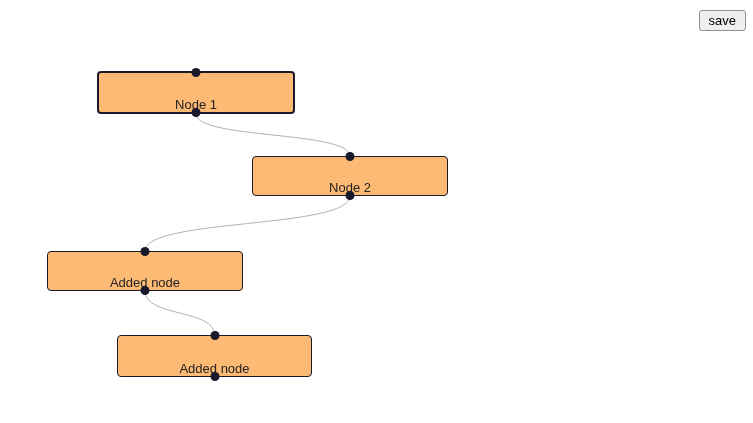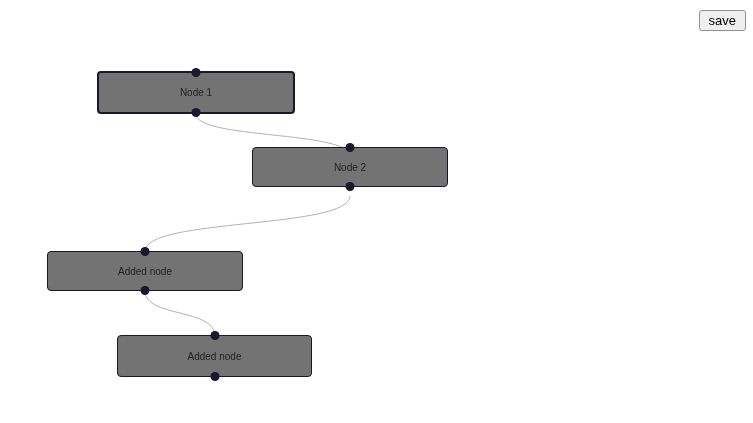--- a/index.html
+++ b/index.html
@@ -26,28 +26,28 @@
     pointer-events: none;
   }
   .edges-layer path {
     fill: none;
     stroke-width: 1px;
     pointer-events: all;
   }
   .flow-node {
     position: absolute;
     box-sizing: border-box;
-    background: #737373;
+    background: #fdba74;
     border-style: solid;
     border-color: #1a192b;
     border-radius: 4px;
     display: flex;
-    align-items: center;
+    align-items: flex-end;
     justify-content: center;
-    font-size: 10px;
+    font-size: 13px;
     color: #222222;
     cursor: grab;
   }
   .handle {
     position: absolute;
     left: 50%;
     transform: translateX(-50%);
     width: 9px;
     height: 9px;
     border-radius: 50%;
@@ -85,21 +85,21 @@
       <path d="M 196 114 C 196 139.2, 350 130.8, 350 156" stroke="#b1b1b7"></path>
       <path d="M 350 196 C 350 229, 145 218, 145 251" stroke="#b1b1b7"></path>
       <path d="M 145 291 C 145 317.4, 214.5 308.6, 214.5 335" stroke="#b1b1b7"></path>
     </svg>
 
   <div class="flow-node" style="left: 97px; top: 71px; width: 198px; height: 43px; border-width: 2px; border-color: rgb(26, 25, 43); color: rgb(34, 34, 34);">
       <span>Node 1</span>
       <div class="handle top" style="background: rgb(26, 25, 43);"></div>
       <div class="handle bottom" style="background: rgb(26, 25, 43);"></div>
     </div>
-    <div class="flow-node" style="left: 252px; top: 147px; width: 196px; height: 40px; border-width: 1px; border-color: rgb(26, 25, 43); color: rgb(34, 34, 34);">
+    <div class="flow-node" style="left: 252px; top: 156px; width: 196px; height: 40px; border-width: 1px; border-color: rgb(26, 25, 43); color: rgb(34, 34, 34);">
       <span>Node 2</span>
       <div class="handle top" style="background: rgb(26, 25, 43);"></div>
       <div class="handle bottom" style="background: rgb(26, 25, 43);"></div>
     </div>
     <div class="flow-node" style="left: 47px; top: 251px; width: 196px; height: 40px; border-width: 1px; border-color: rgb(26, 25, 43); color: rgb(34, 34, 34);">
       <span>Added node</span>
       <div class="handle top" style="background: rgb(26, 25, 43);"></div>
       <div class="handle bottom" style="background: rgb(26, 25, 43);"></div>
     </div>
     <div class="flow-node" style="left: 117px; top: 335px; width: 195px; height: 42px; border-width: 1px; border-color: rgb(26, 25, 43); color: rgb(34, 34, 34);">

